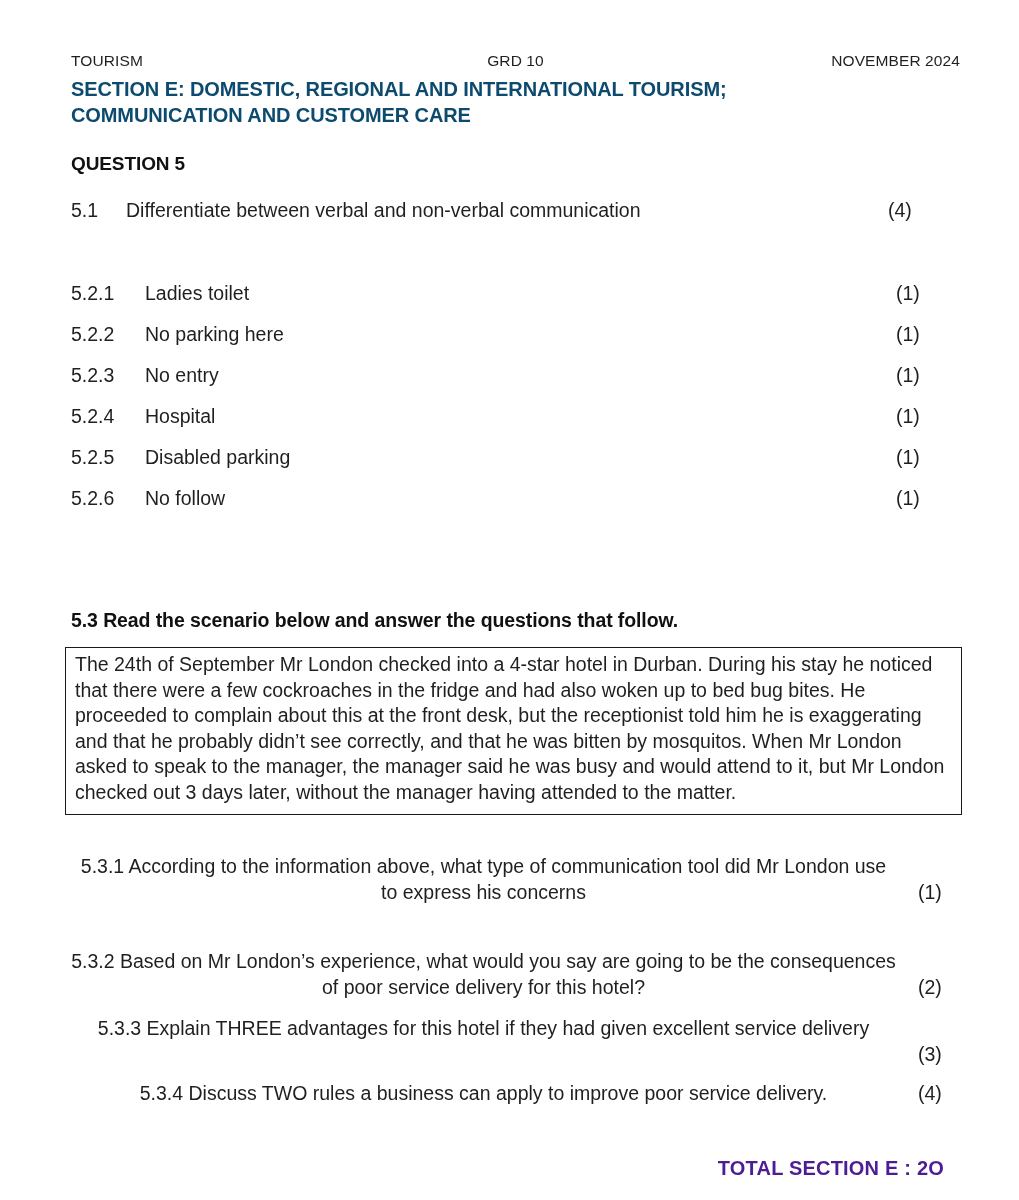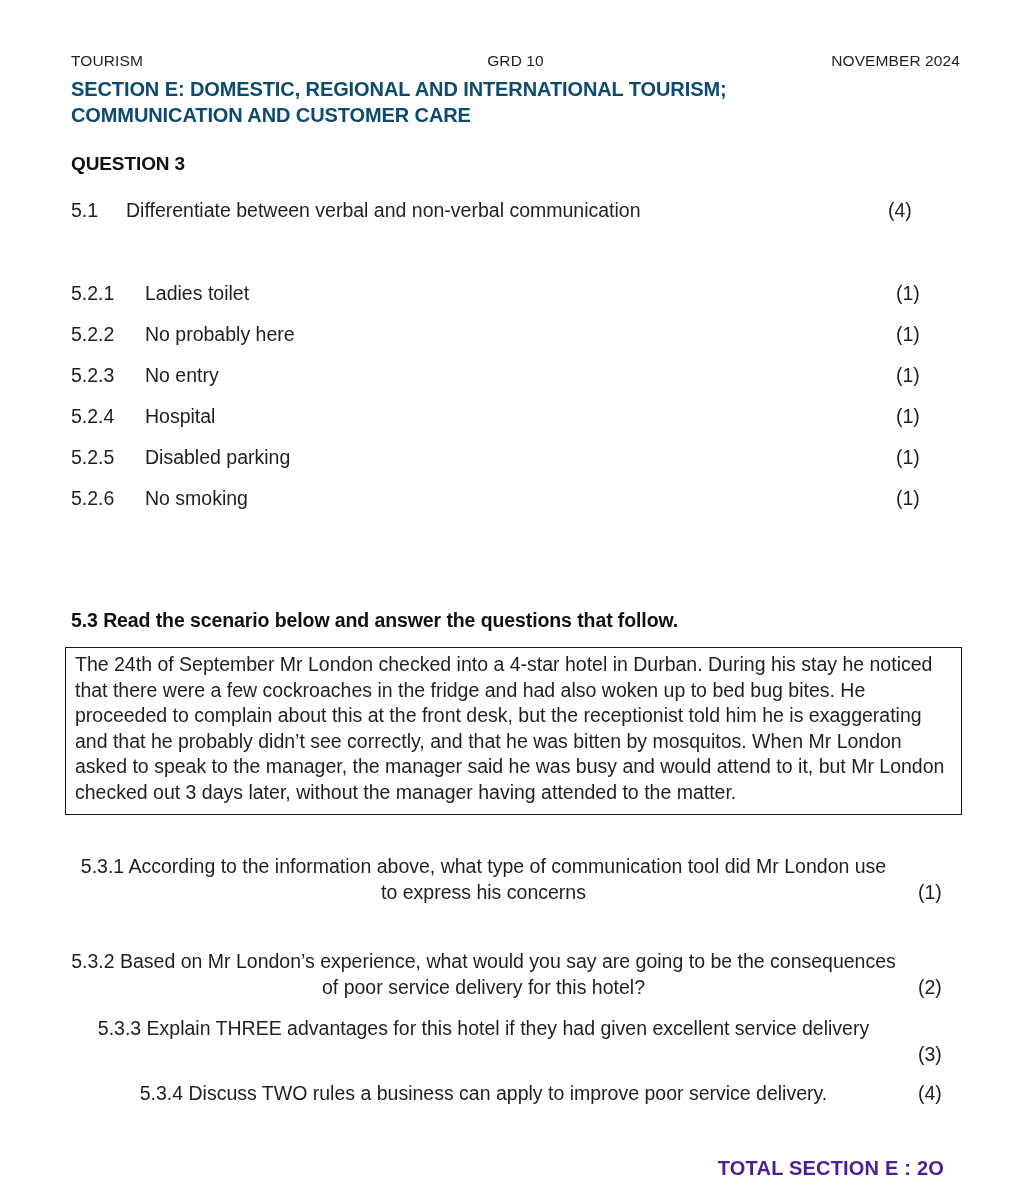--- a/index.html
+++ b/index.html
@@ -175,55 +175,55 @@
 
 <div class="page">
 
   <div class="doc-header">
     <span class="hdr-left">TOURISM</span>
     <span class="hdr-center">GRD 10</span>
     <span class="hdr-right">NOVEMBER 2024</span>
   </div>
 
   <div class="section-title">SECTION E: DOMESTIC, REGIONAL AND INTERNATIONAL TOURISM; COMMUNICATION AND CUSTOMER CARE</div>
-  <div class="question-title">QUESTION 3</div>
+  <div class="question-title">QUESTION 5</div>
 
   <div class="q-row" style="top:198px;">
     <span class="q-num num-51">5.1</span><span class="q-text">Differentiate between verbal and non-verbal communication</span>
     <span class="q-marks" style="left:817px;">(4)</span>
   </div>
 
 
   <div class="q-row" style="top:281px;">
     <span class="q-num num-sub">5.2.1</span><span class="q-text">Ladies toilet</span>
     <span class="q-marks" style="left:825px;">(1)</span>
   </div>
 
   <div class="q-row" style="top:322px;">
-    <span class="q-num num-sub">5.2.2</span><span class="q-text">No probably here</span>
+    <span class="q-num num-sub">5.2.2</span><span class="q-text">No parking here</span>
     <span class="q-marks" style="left:825px;">(1)</span>
   </div>
 
   <div class="q-row" style="top:363px;">
     <span class="q-num num-sub">5.2.3</span><span class="q-text">No entry</span>
     <span class="q-marks" style="left:825px;">(1)</span>
   </div>
 
   <div class="q-row" style="top:404px;">
     <span class="q-num num-sub">5.2.4</span><span class="q-text">Hospital</span>
     <span class="q-marks" style="left:825px;">(1)</span>
   </div>
 
   <div class="q-row" style="top:445px;">
     <span class="q-num num-sub">5.2.5</span><span class="q-text">Disabled parking</span>
     <span class="q-marks" style="left:825px;">(1)</span>
   </div>
 
   <div class="q-row" style="top:486px;">
-    <span class="q-num num-sub">5.2.6</span><span class="q-text">No smoking</span>
+    <span class="q-num num-sub">5.2.6</span><span class="q-text">No follow</span>
     <span class="q-marks" style="left:825px;">(1)</span>
   </div>
 
   <div class="sub-heading">5.3 Read the scenario below and answer the questions that follow.</div>
 
   <div class="scenario-box">
     <div class="scenario-text">The 24th of September Mr London checked into a 4-star hotel in Durban. During his stay he noticed that there were a few cockroaches in the fridge and had also woken up to bed bug bites. He proceeded to complain about this at the front desk, but the receptionist told him he is exaggerating and that he probably didn’t see correctly, and that he was bitten by mosquitos. When Mr London asked to speak to the manager, the manager said he was busy and would attend to it, but Mr London checked out 3 days later, without the manager having attended to the matter.</div>
   </div>
 
   <div class="q-block" style="top:853px; width:825px;">

